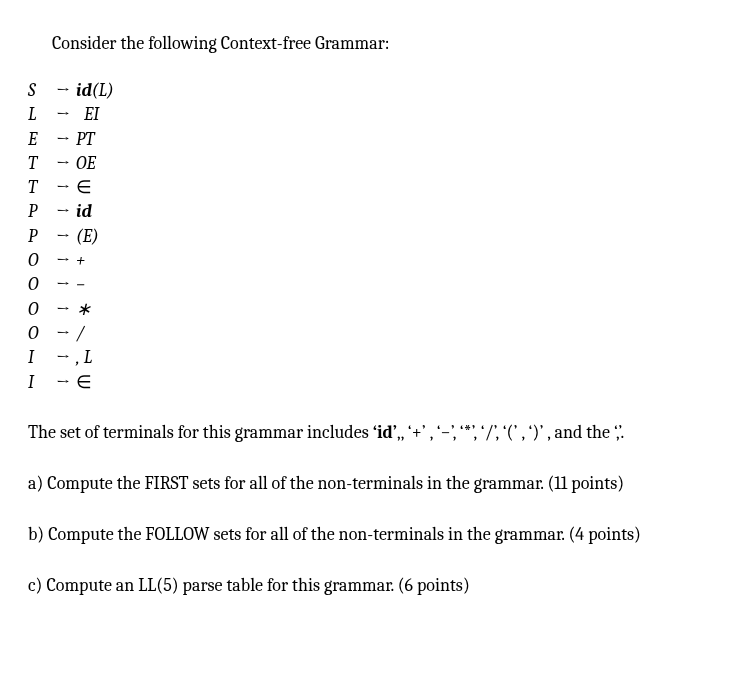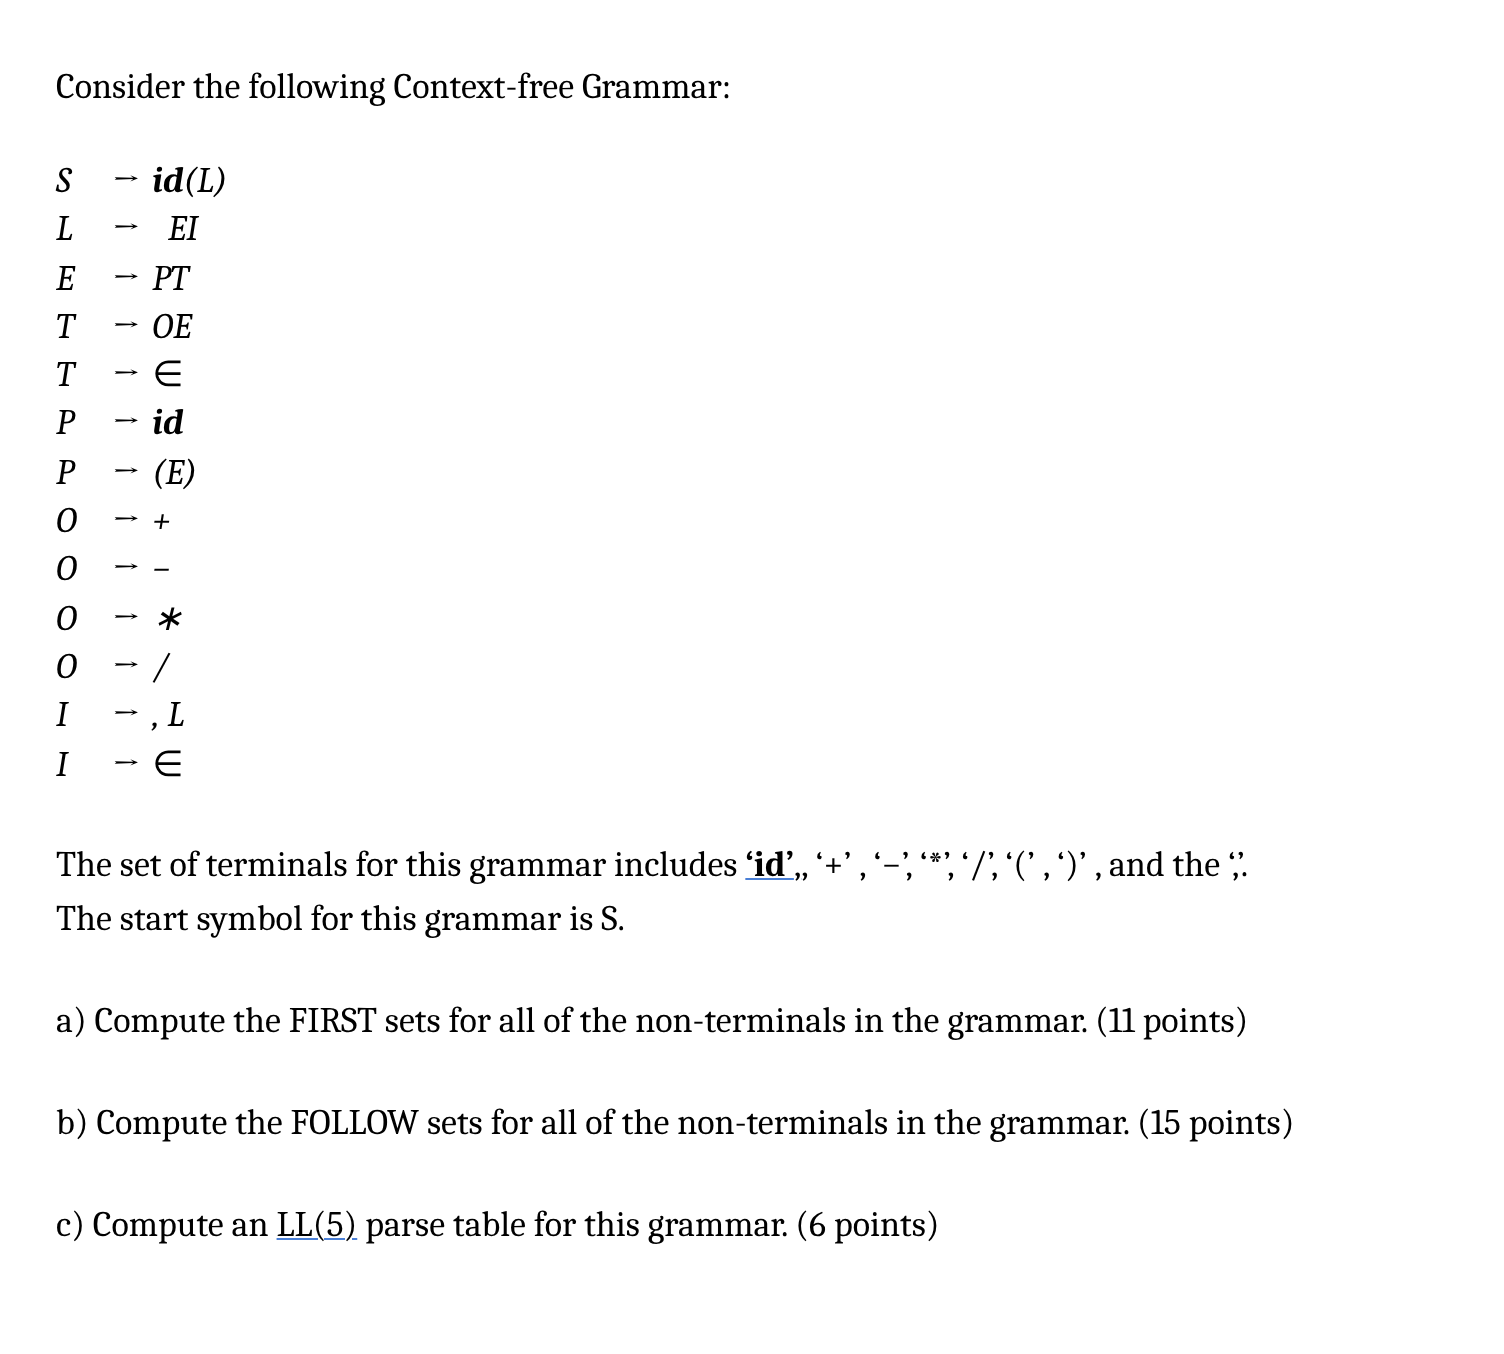--- a/index.html
+++ b/index.html
@@ -11,20 +11,21 @@
       font-family: Cambria, Georgia, 'Times New Roman', serif;
       font-size: 18px;
       line-height: 1.5;
       color: #000;
       background: #fff;
       padding: 30px 28px;
       width: 752px;
     }
     .intro {
       margin-bottom: 22px;
+      margin-left: 24px;
     }
     .grammar {
       font-family: Cambria, Georgia, serif;
       font-style: italic;
       margin-bottom: 24px;
       line-height: 1.35;
     }
     .grammar div {
       display: flex;
       align-items: center;
@@ -47,21 +48,20 @@
     .terminals-para {
       margin-bottom: 24px;
     }
     .question {
       margin-bottom: 24px;
     }
     .question-c {
       margin-bottom: 0;
     }
     .underline {
-      text-decoration: underline;
       text-decoration-color: #4a7fd6;
       text-decoration-thickness: 1px;
     }
   </style>
 </head>
 <body>
 
 <p class="intro">Consider the following Context-free Grammar:</p>
 
 <div class="grammar" id="grammar-block">
@@ -128,22 +128,21 @@
     <div>
       <span class="lhs">I</span>
       <span class="arrow">→</span>
       <span><span class="eps">∈</span></span>
     </div>
   </div>
 
 <p class="terminals-para">
   <span>The set of terminals for this grammar includes </span><span class="bold underline">‘id’</span><span class="underline">,</span><span>, ‘+’ , ‘−’, ‘*’, ‘/’,  ‘(’ , ‘)’ , and the ‘,’.</span>
   <br>
-  <span>The start symbol for this grammar is S.</span>
 </p>
 
 <p class="question">a) Compute the FIRST sets for all of the non-terminals in the grammar. (11 points)</p>
 
-<p class="question">b) Compute the FOLLOW sets for all of the non-terminals in the grammar. (15 points)</p>
+<p class="question">b) Compute the FOLLOW sets for all of the non-terminals in the grammar. (4 points)</p>
 
 <p class="question question-c">
   <span>c) Compute an </span><span class="underline">LL(5)</span><span> parse table for this grammar. (6 points)</span>
 </p>
 
 </body></html>

